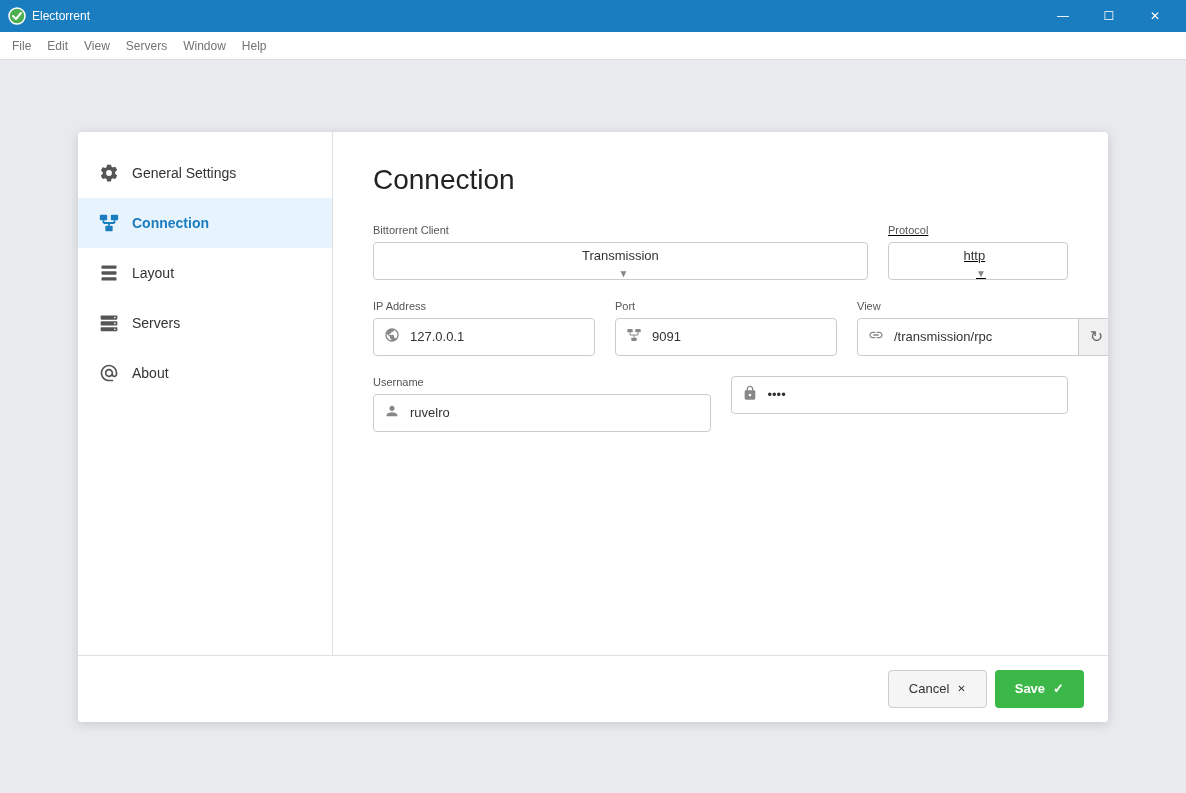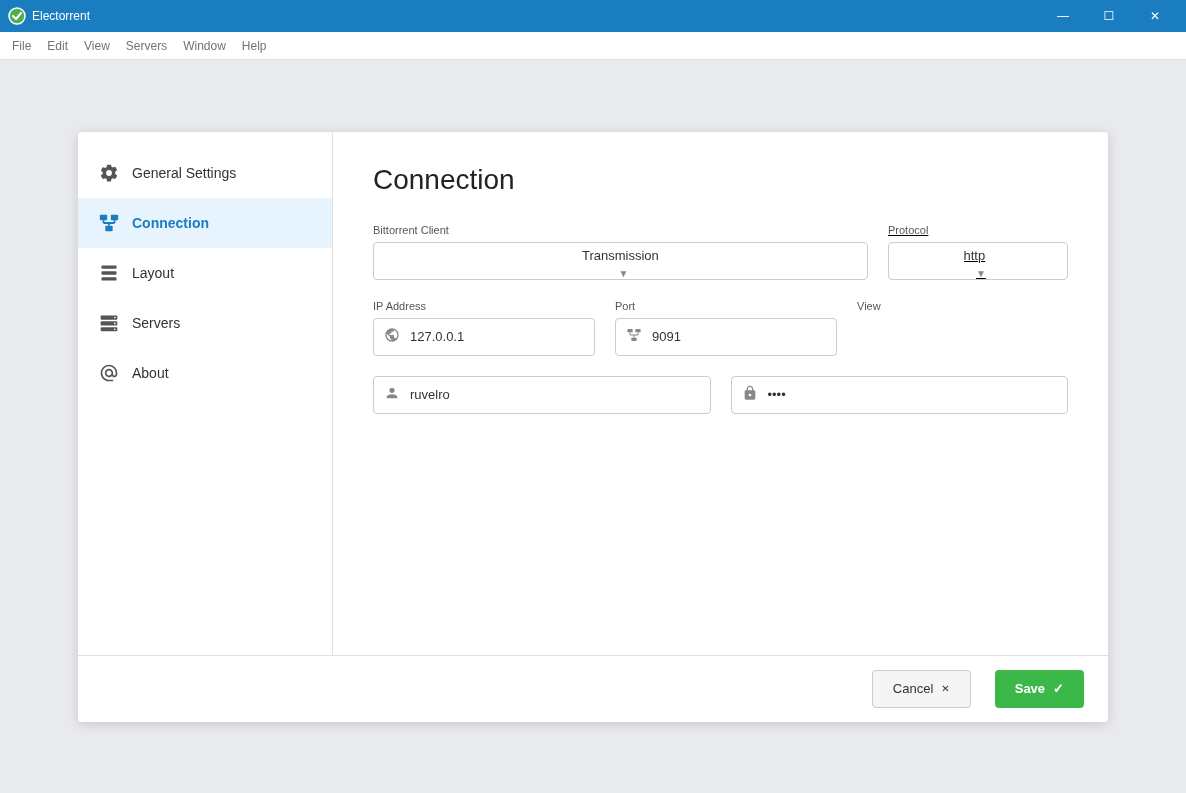--- a/index.html
+++ b/index.html
@@ -236,21 +236,21 @@
       font-size: 10px;
       margin-left: 6px;
     }
 
     
     .dialog-footer {
       border-top: 1px solid #e0e0e0;
       padding: 14px 24px;
       display: flex;
       justify-content: flex-end;
-      gap: 24px;
+      gap: 8px;
       background: white;
       flex-shrink: 0;
     }
     .btn {
       height: 38px;
       padding: 0 20px;
       border-radius: 4px;
       font-size: 13px;
       cursor: pointer;
       border: none;
@@ -413,25 +413,37 @@
                   <line x1="18" y1="8" x2="18" y2="12" stroke="#888" stroke-width="1.5"></line>
                   <line x1="6" y1="12" x2="18" y2="12" stroke="#888" stroke-width="1.5"></line>
                   <line x1="12" y1="12" x2="12" y2="16" stroke="#888" stroke-width="1.5"></line>
                 </svg>
               </span>
               <input type="text" value="9091" style="">
             </div>
           </div>
           <div class="form-group" style="flex:2;">
             <label class="form-label">View</label>
+            <div class="input-wrapper">
+              <span class="input-icon">
+                <svg width="16" height="16" viewBox="0 0 24 24" fill="#888">
+                  <path d="M17 7h-4v2h4c1.65 0 3 1.35 3 3s-1.35 3-3 3h-4v2h4c2.76 0 5-2.24 5-5s-2.24-5-5-5zm-6 8H7c-1.65 0-3-1.35-3-3s1.35-3 3-3h4V7H7c-2.76 0-5 2.24-5 5s2.24 5 5 5h4v-2zm-3-4h8v2H8z"></path>
+                </svg>
+              </span>
+              <input type="text" value="/transmission/rpc" style="">
+              <button class="input-suffix-btn">
+                <span style="font-size:16px; color:#666;">↻</span>
+              </button>
+            </div>
           </div>
         </div>
 
         <div class="form-row">
           <div class="form-group" style="flex:1;">
+            <label class="form-label">Username</label>
             <div class="input-wrapper">
               <span class="input-icon">
                 <svg width="16" height="16" viewBox="0 0 24 24" fill="#888">
                   <path d="M12 12c2.21 0 4-1.79 4-4s-1.79-4-4-4-4 1.79-4 4 1.79 4 4 4zm0 2c-2.67 0-8 1.34-8 4v2h16v-2c0-2.66-5.33-4-8-4z"></path>
                 </svg>
               </span>
               <input type="text" value="ruvelro" style="">
             </div>
           </div>
           <div class="form-group" style="flex:1;">

